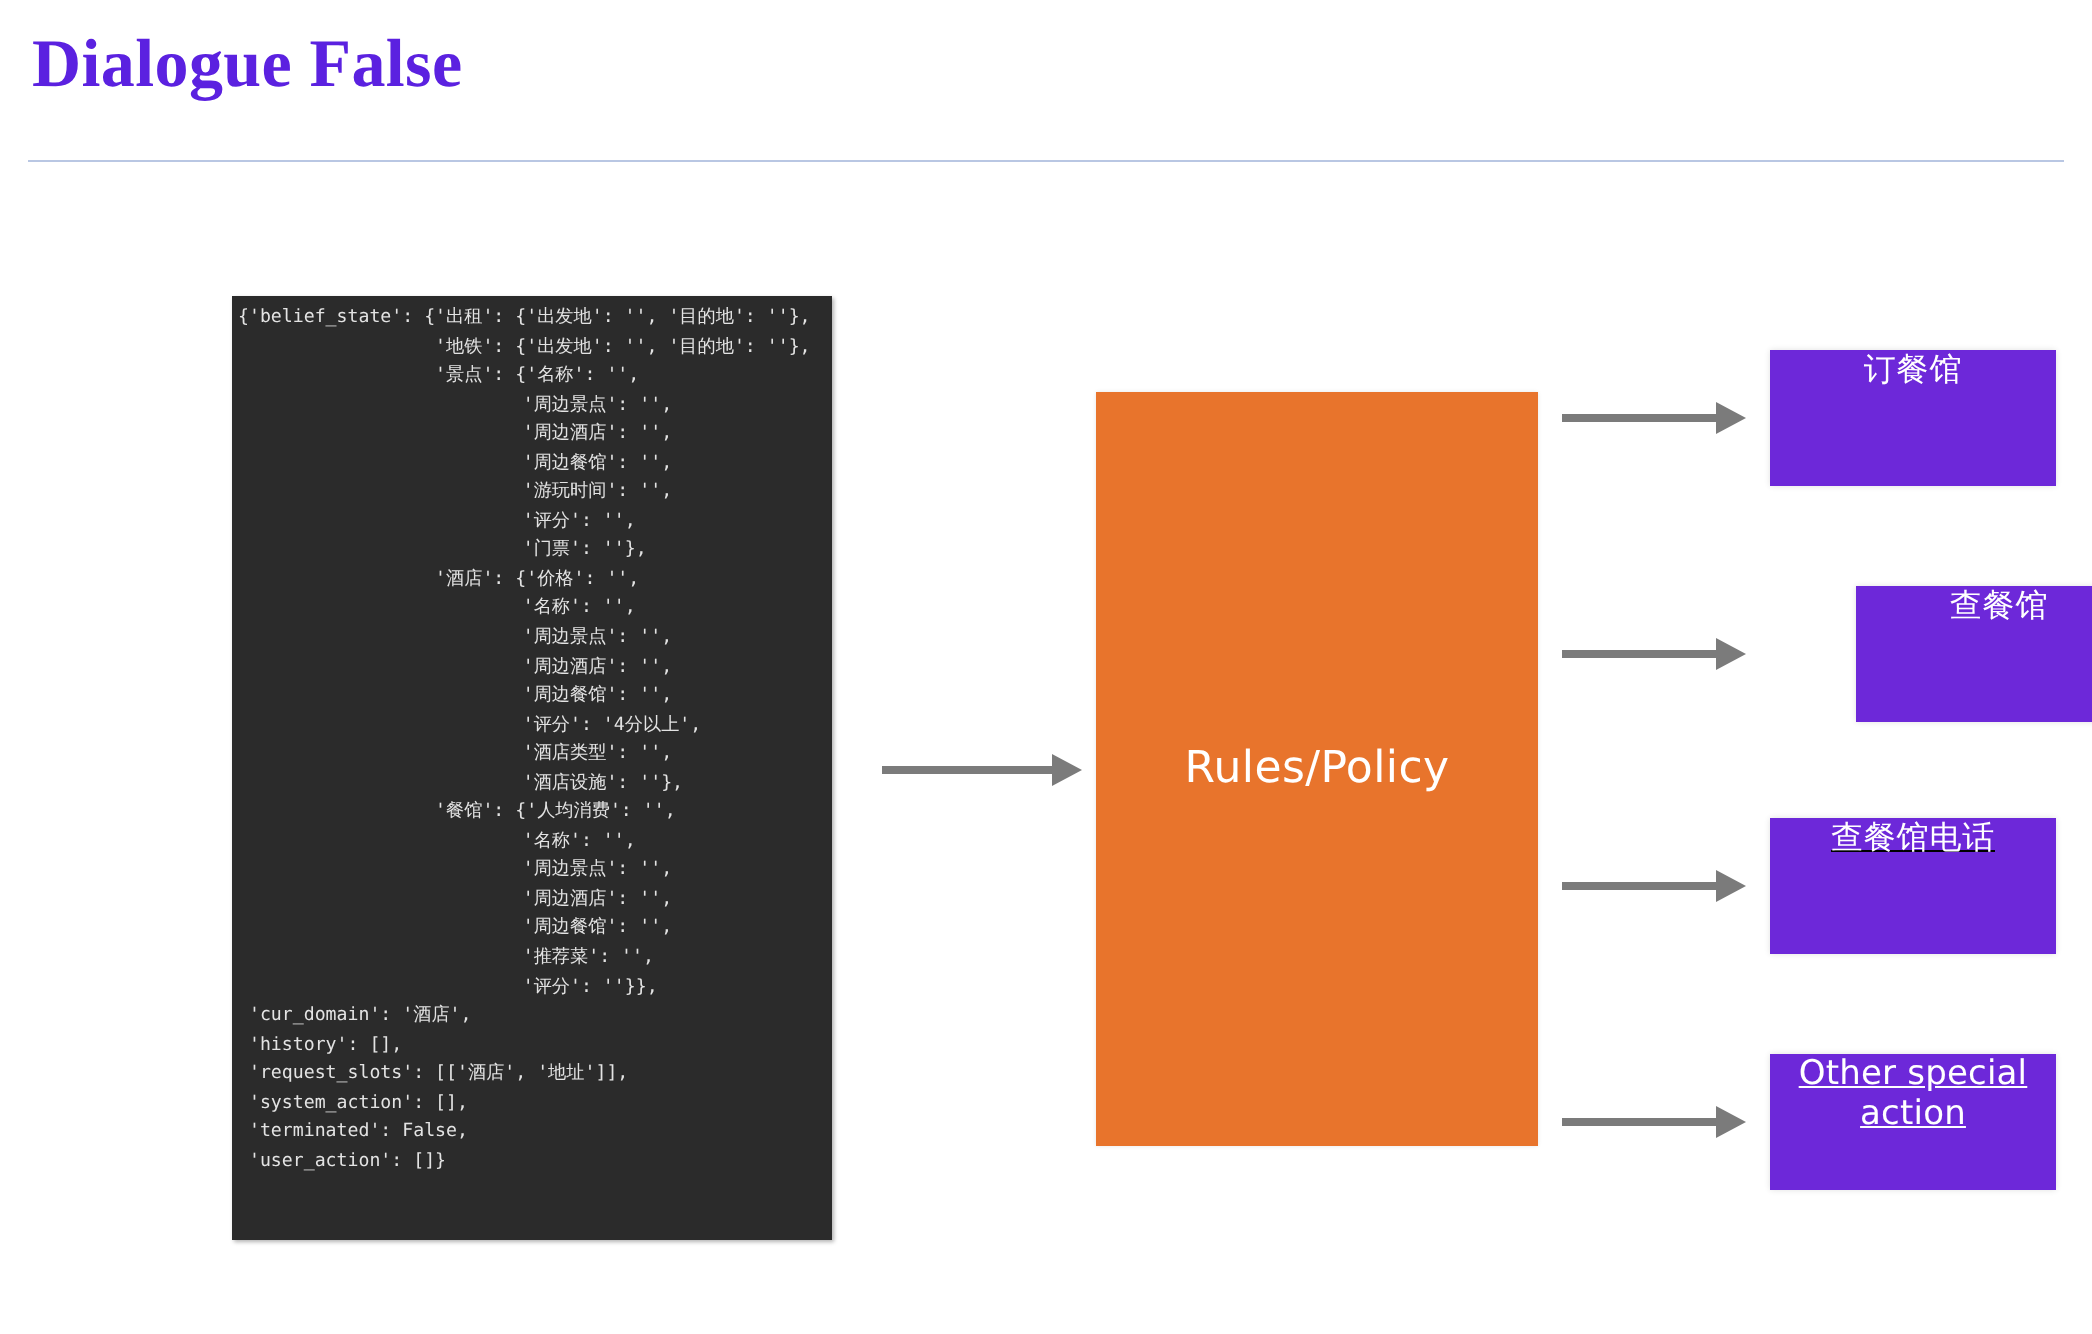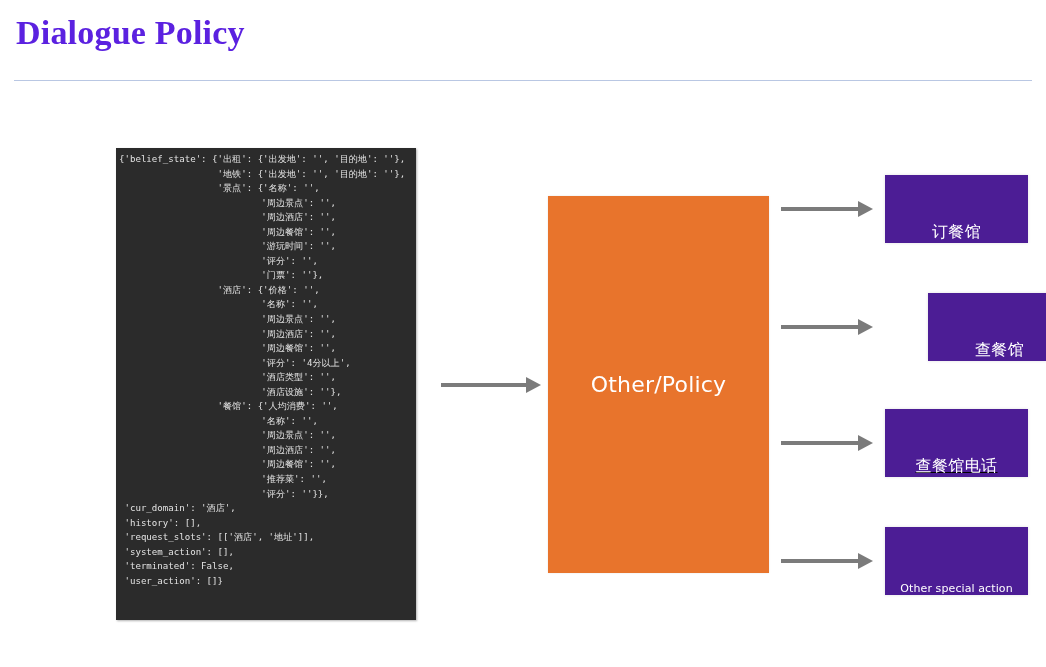--- a/index.html
+++ b/index.html
@@ -116,46 +116,47 @@
   #arrow-out-2 { top: 316px; }
   #arrow-out-3 { top: 432px; }
   #arrow-out-4 { top: 550px; }
 
   
   .action-box {
     position: absolute;
     left: 885px;
     width: 143px;
     height: 68px;
-    background: #4c1d95;
+    background: #6d28d9;
     display: flex;
-    align-items: flex-end;
+    align-items: flex-start;
     justify-content: center;
     box-shadow: 0 0 3px rgba(0,0,0,0.12);
   }
   .action-label {
     color: #ffffff;
     font-family: "DejaVu Sans", sans-serif;
     font-size: 16px;
     letter-spacing: 0.4px;
     text-align: center;
   }
   .action-label.small {
-    font-size: 11px;
+    font-size: 17px;
     letter-spacing: 0.1px;
+    text-decoration: underline;
   }
   #action-box-1 { top: 175px; }
   #action-box-2 { top: 293px; margin-left: 43px; }
   #action-box-3 { top: 409px; text-decoration: underline; }
   #action-box-4 { top: 527px; }
 </style>
 </head>
 <body>
 
-<div id="slide-title">Dialogue Policy</div>
+<div id="slide-title">Dialogue False</div>
 <div id="title-divider"></div>
 
 <div id="code-panel">
   <pre id="code-text">{'belief_state': {'出租': {'出发地': '', '目的地': ''},
                   '地铁': {'出发地': '', '目的地': ''},
                   '景点': {'名称': '',
                           '周边景点': '',
                           '周边酒店': '',
                           '周边餐馆': '',
                           '游玩时间': '',
@@ -183,21 +184,21 @@
  'terminated': False,
  'user_action': []}</pre>
 </div>
 
 <div class="arrow" id="arrow-in">
   <div class="shaft"></div>
   <div class="head"></div>
 </div>
 
 <div id="policy-box">
-  <span id="policy-label">Other/Policy</span>
+  <span id="policy-label">Rules/Policy</span>
 </div>
 
 <div class="arrow arrow-out" id="arrow-out-1">
   <div class="shaft"></div>
   <div class="head"></div>
 </div>
 <div class="arrow arrow-out" id="arrow-out-2">
   <div class="shaft"></div>
   <div class="head"></div>
 </div>

